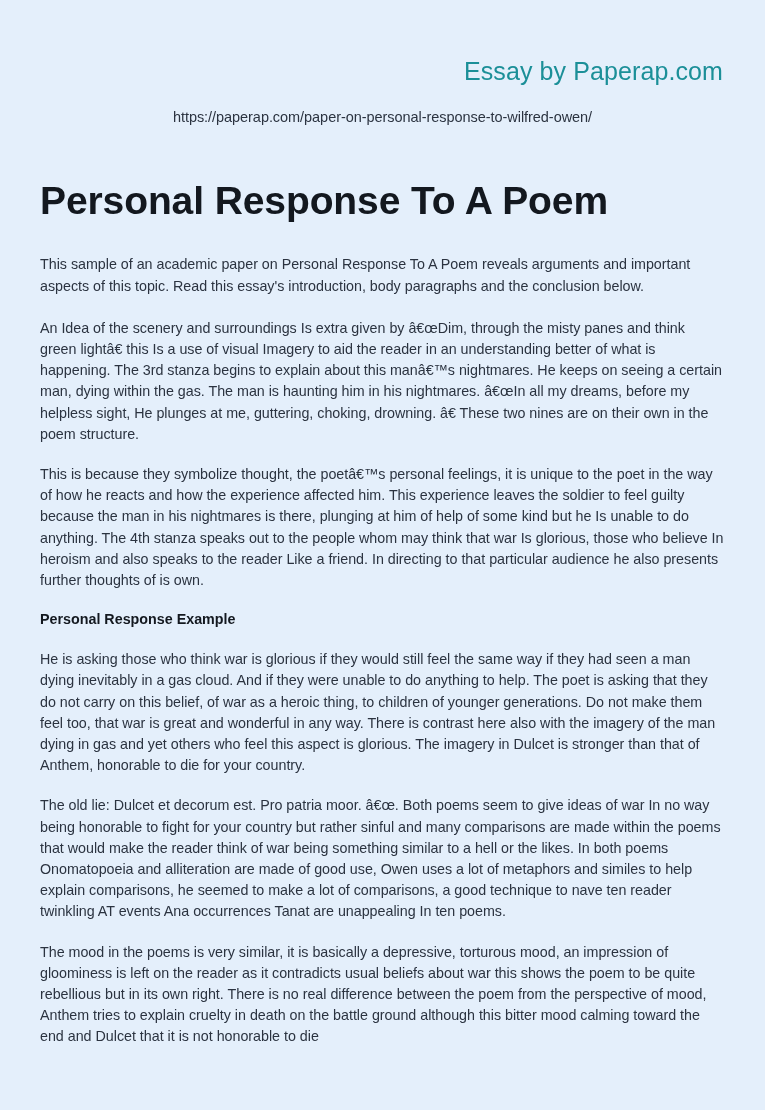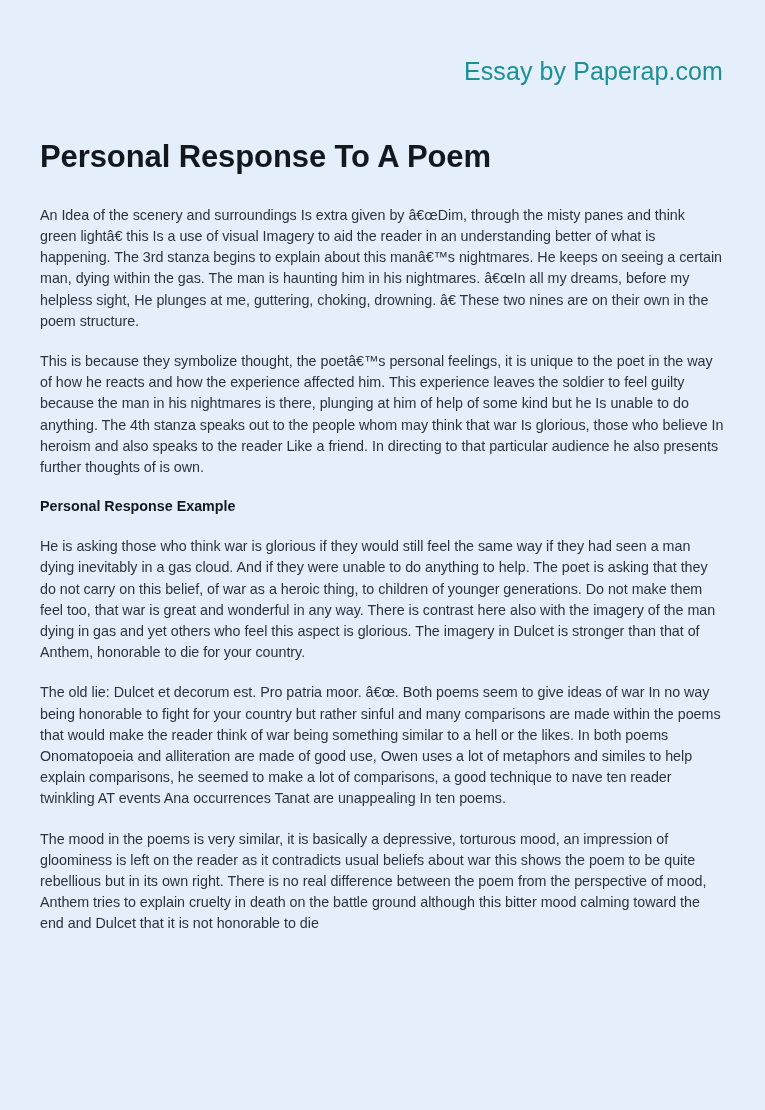--- a/index.html
+++ b/index.html
@@ -43,21 +43,21 @@
     color: #2b3340;
     font-size: 14.5px;
     font-weight: 400;
     letter-spacing: -0.05px;
   }
   .article {
     padding: 0 40px 0 40px;
     margin-top: 52px;
   }
   .article-title {
-    font-size: 31px;
+    font-size: 39px;
     font-weight: 700;
     color: #13181f;
     margin: 16px 0 30px 0;
     letter-spacing: -0.1px;
     line-height: 1.2;
   }
   .para {
     font-size: 14.3px;
     line-height: 21.2px;
     color: #2b3340;
@@ -80,25 +80,29 @@
 </style>
 </head>
 <body>
 
 <div class="page">
 
   <div class="masthead">
     <span class="brand">Essay by Paperap.com</span>
   </div>
 
+  <div class="url-bar">
+    <span class="source-url">https://paperap.com/paper-on-personal-response-to-wilfred-owen/</span>
+  </div>
 
   <div class="article">
 
     <h1 class="article-title">Personal Response To A Poem</h1>
 
+    <p class="para lead">This sample of an academic paper on Personal Response To A Poem reveals arguments and important aspects of this topic. Read this essay's introduction, body paragraphs and the conclusion below.</p>
 
     <p class="para">An Idea of the scenery and surroundings Is extra given by â€œDim, through the misty panes and think green lightâ€ this Is a use of visual Imagery to aid the reader in an understanding better of what is happening. The 3rd stanza begins to explain about this manâ€™s nightmares. He keeps on seeing a certain man, dying within the gas. The man is haunting him in his nightmares. â€œIn all my dreams, before my helpless sight, He plunges at me, guttering, choking, drowning. â€ These two nines are on their own in the poem structure.</p>
 
     <p class="para">This is because they symbolize thought, the poetâ€™s personal feelings, it is unique to the poet in the way of how he reacts and how the experience affected him. This experience leaves the soldier to feel guilty because the man in his nightmares is there, plunging at him of help of some kind but he Is unable to do anything. The 4th stanza speaks out to the people whom may think that war Is glorious, those who believe In heroism and also speaks to the reader Like a friend. In directing to that particular audience he also presents further thoughts of is own.</p>
 
     <h2 class="subhead">Personal Response Example</h2>
 
     <p class="para">He is asking those who think war is glorious if they would still feel the same way if they had seen a man dying inevitably in a gas cloud. And if they were unable to do anything to help. The poet is asking that they do not carry on this belief, of war as a heroic thing, to children of younger generations. Do not make them feel too, that war is great and wonderful in any way. There is contrast here also with the imagery of the man dying in gas and yet others who feel this aspect is glorious. The imagery in Dulcet is stronger than that of Anthem, honorable to die for your country.</p>
 
     <p class="para">The old lie: Dulcet et decorum est. Pro patria moor. â€œ. Both poems seem to give ideas of war In no way being honorable to fight for your country but rather sinful and many comparisons are made within the poems that would make the reader think of war being something similar to a hell or the likes. In both poems Onomatopoeia and alliteration are made of good use, Owen uses a lot of metaphors and similes to help explain comparisons, he seemed to make a lot of comparisons, a good technique to nave ten reader twinkling AT events Ana occurrences Tanat are unappealing In ten poems.</p>

